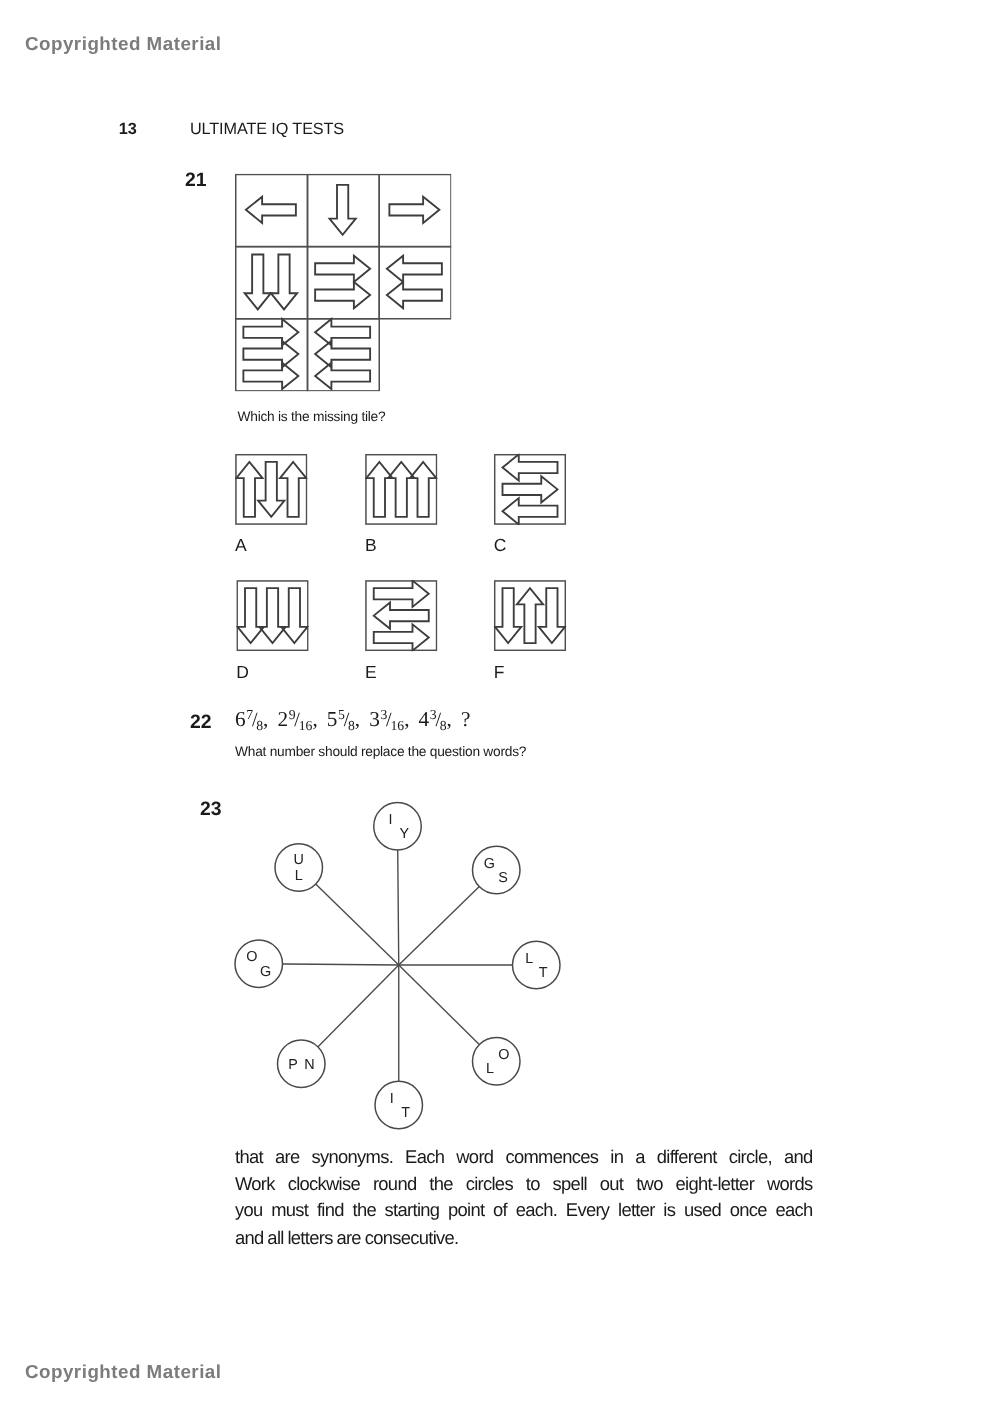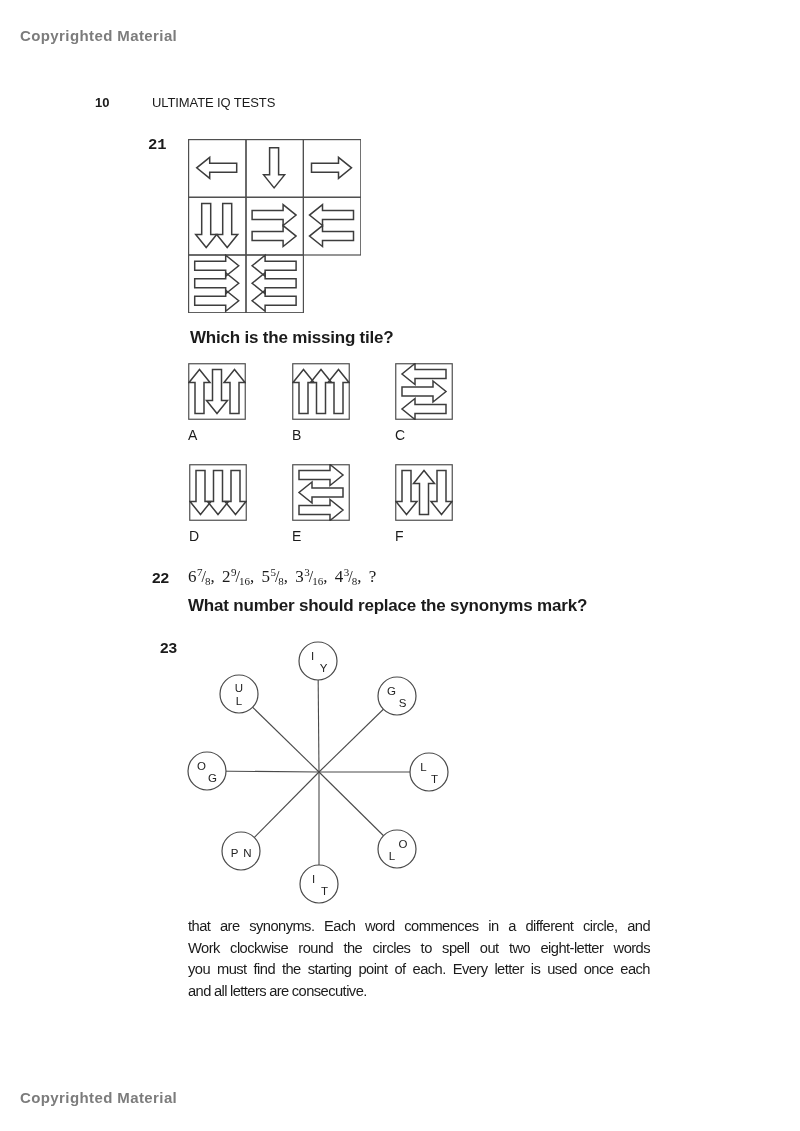--- a/index.html
+++ b/index.html
@@ -5,25 +5,25 @@
   html,body{margin:0;padding:0;background:#fff;}
   .page{position:relative;width:800px;height:1131px;background:#ffffff;overflow:hidden;
         font-family:"Liberation Sans", sans-serif;color:#1b1b1b;}
   .copyright{position:absolute;left:0;width:100%;text-align:left;
              font-size:15px;font-weight:bold;letter-spacing:0.4px;margin-left:20px;}
   #copyright-top{top:27px;}
   #copyright-bottom{top:1089px;}
   .page-num{position:absolute;left:95px;top:95px;font-size:13px;font-weight:bold;}
   .book-title{position:absolute;left:152px;top:95px;font-size:13px;letter-spacing:-0.1px;text-align:center;}
   .qnum{position:absolute;font-size:15.5px;font-weight:bold;}
-  #q21-num{left:148px;top:136px;font-family:Liberation Mono, monospace;}
+  #q21-num{left:148px;top:136px;}
   #q22-num{left:152px;top:569px;text-align:center;}
   #q23-num{left:160px;top:639px;}
   #q21-grid{position:absolute;left:188px;top:139px;}
-  .qtext{position:absolute;font-size:17px;letter-spacing:-0.2px;white-space:nowrap;font-weight:bold;}
+  .qtext{position:absolute;font-size:11px;letter-spacing:-0.2px;white-space:nowrap;}
   #q21-question{left:190px;top:328px;}
   #q22-question{left:188px;top:596px;}
   .cellline{fill:none;stroke:#4f4f4f;stroke-width:1.2;}
   .arrow{fill:none;stroke:#3d3d3d;stroke-width:1.5;stroke-linejoin:miter;}
   .opt{position:absolute;}
   .opt-label{font-size:14px;margin-top:3px;letter-spacing:0;}
   #q22-seq{position:absolute;left:188px;top:566px;white-space:nowrap;font-family:Liberation Serif, serif;}
   #q22-seq .w{font-size:17px;}
   #q22-seq .sup{font-size:11px;vertical-align:6px;margin-left:0.5px;}
   #q22-seq .sl{font-size:16px;margin:0 -1px;}
@@ -39,21 +39,21 @@
          line-height:21.6px;text-align:justify;text-align-last:justify;}
   .jline.last{text-align:left;text-align-last:left;}
 </style>
 </head>
 <body>
 
 <div class="page">
 
   <div class="copyright" id="copyright-top" style="color: rgb(124, 124, 124);">Copyrighted Material</div>
 
-  <div class="page-num">10</div>
+  <div class="page-num">13</div>
   <div class="book-title">ULTIMATE IQ TESTS</div>
 
   <div class="qnum" id="q21-num">21</div>
   <div id="q21-grid"><svg width="173" height="174">
         <rect x="0.6" y="0.6" width="57.4" height="57.7" class="cellline"></rect>
         <polygon points="-20,-4.5 7,-4.5 7,-10.5 20,0 7,10.5 7,4.5 -20,4.5" transform="translate(28.7 28.85) rotate(180)" class="arrow"></polygon>
         <rect x="58" y="0.6" width="57.4" height="57.7" class="cellline"></rect>
         <polygon points="-20,-4.5 7,-4.5 7,-10.5 20,0 7,10.5 7,4.5 -20,4.5" transform="translate(86.1 28.85) rotate(90)" class="arrow"></polygon>
         <rect x="115.39999999999999" y="0.6" width="57.4" height="57.7" class="cellline"></rect>
         <polygon points="-20,-4.5 7,-4.5 7,-10.5 20,0 7,10.5 7,4.5 -20,4.5" transform="translate(143.5 28.85) rotate(0)" class="arrow"></polygon>
@@ -110,21 +110,21 @@
       <div class="opt" style="left: 395px; top: 464px;"><svg width="58" height="57">
           <rect x="0.75" y="0.75" width="56.5" height="55.5" class="cellline"></rect>
           <polygon points="-22,-4.5 9,-4.5 9,-10.5 22,0 9,10.5 9,4.5 -22,4.5" transform="translate(11.5 28.5) rotate(90)" class="arrow"></polygon>
           <polygon points="-22,-4.5 9,-4.5 9,-10.5 22,0 9,10.5 9,4.5 -22,4.5" transform="translate(29 28.5) rotate(270)" class="arrow"></polygon>
           <polygon points="-22,-4.5 9,-4.5 9,-10.5 22,0 9,10.5 9,4.5 -22,4.5" transform="translate(46.5 28.5) rotate(90)" class="arrow"></polygon>
         </svg><div class="opt-label">F</div></div>
     </div>
 
   <div class="qnum" id="q22-num">22</div>
   <div id="q22-seq"><span><span class="w">6</span><span class="sup">7</span><span class="sl">/</span><span class="sub">8</span></span><span class="sep">, </span><span><span class="w">2</span><span class="sup">9</span><span class="sl">/</span><span class="sub">16</span></span><span class="sep">, </span><span><span class="w">5</span><span class="sup">5</span><span class="sl">/</span><span class="sub">8</span></span><span class="sep">, </span><span><span class="w">3</span><span class="sup">3</span><span class="sl">/</span><span class="sub">16</span></span><span class="sep">, </span><span><span class="w">4</span><span class="sup">3</span><span class="sl">/</span><span class="sub">8</span></span><span class="sep">, </span><span class="qmark">?</span></div>
-  <div class="qtext" id="q22-question">What number should replace the synonyms mark?</div>
+  <div class="qtext" id="q22-question">What number should replace the question words?</div>
 
   <div class="qnum" id="q23-num">23</div>
   <div id="q23-diagram"><svg width="290" height="275">
         <line x1="149" y1="139" x2="148" y2="28" class="spoke"></line>
         <line x1="149" y1="139" x2="227" y2="63" class="spoke"></line>
         <line x1="149" y1="139" x2="259" y2="139" class="spoke"></line>
         <line x1="149" y1="139" x2="227" y2="216" class="spoke"></line>
         <line x1="149" y1="139" x2="149" y2="251" class="spoke"></line>
         <line x1="149" y1="139" x2="71" y2="218" class="spoke"></line>
         <line x1="149" y1="139" x2="37" y2="138" class="spoke"></line>

